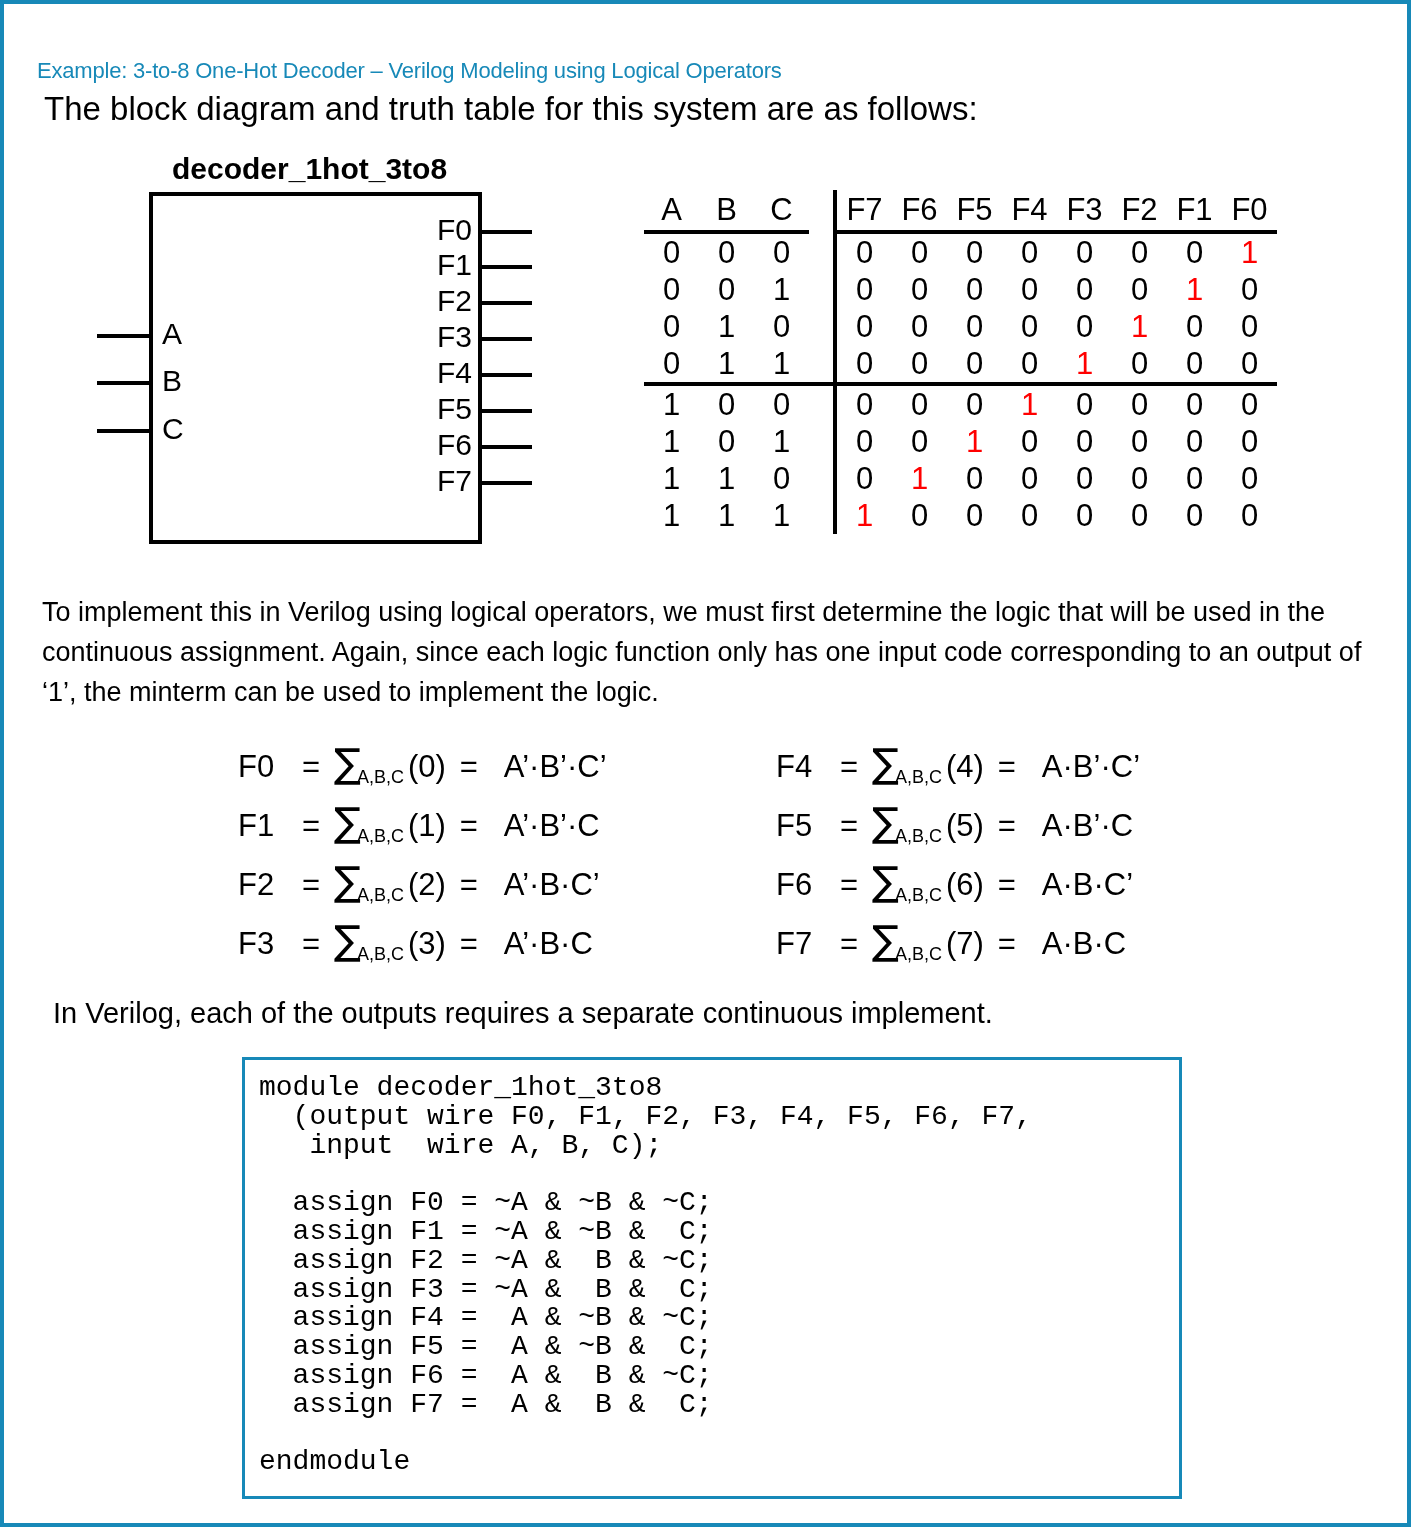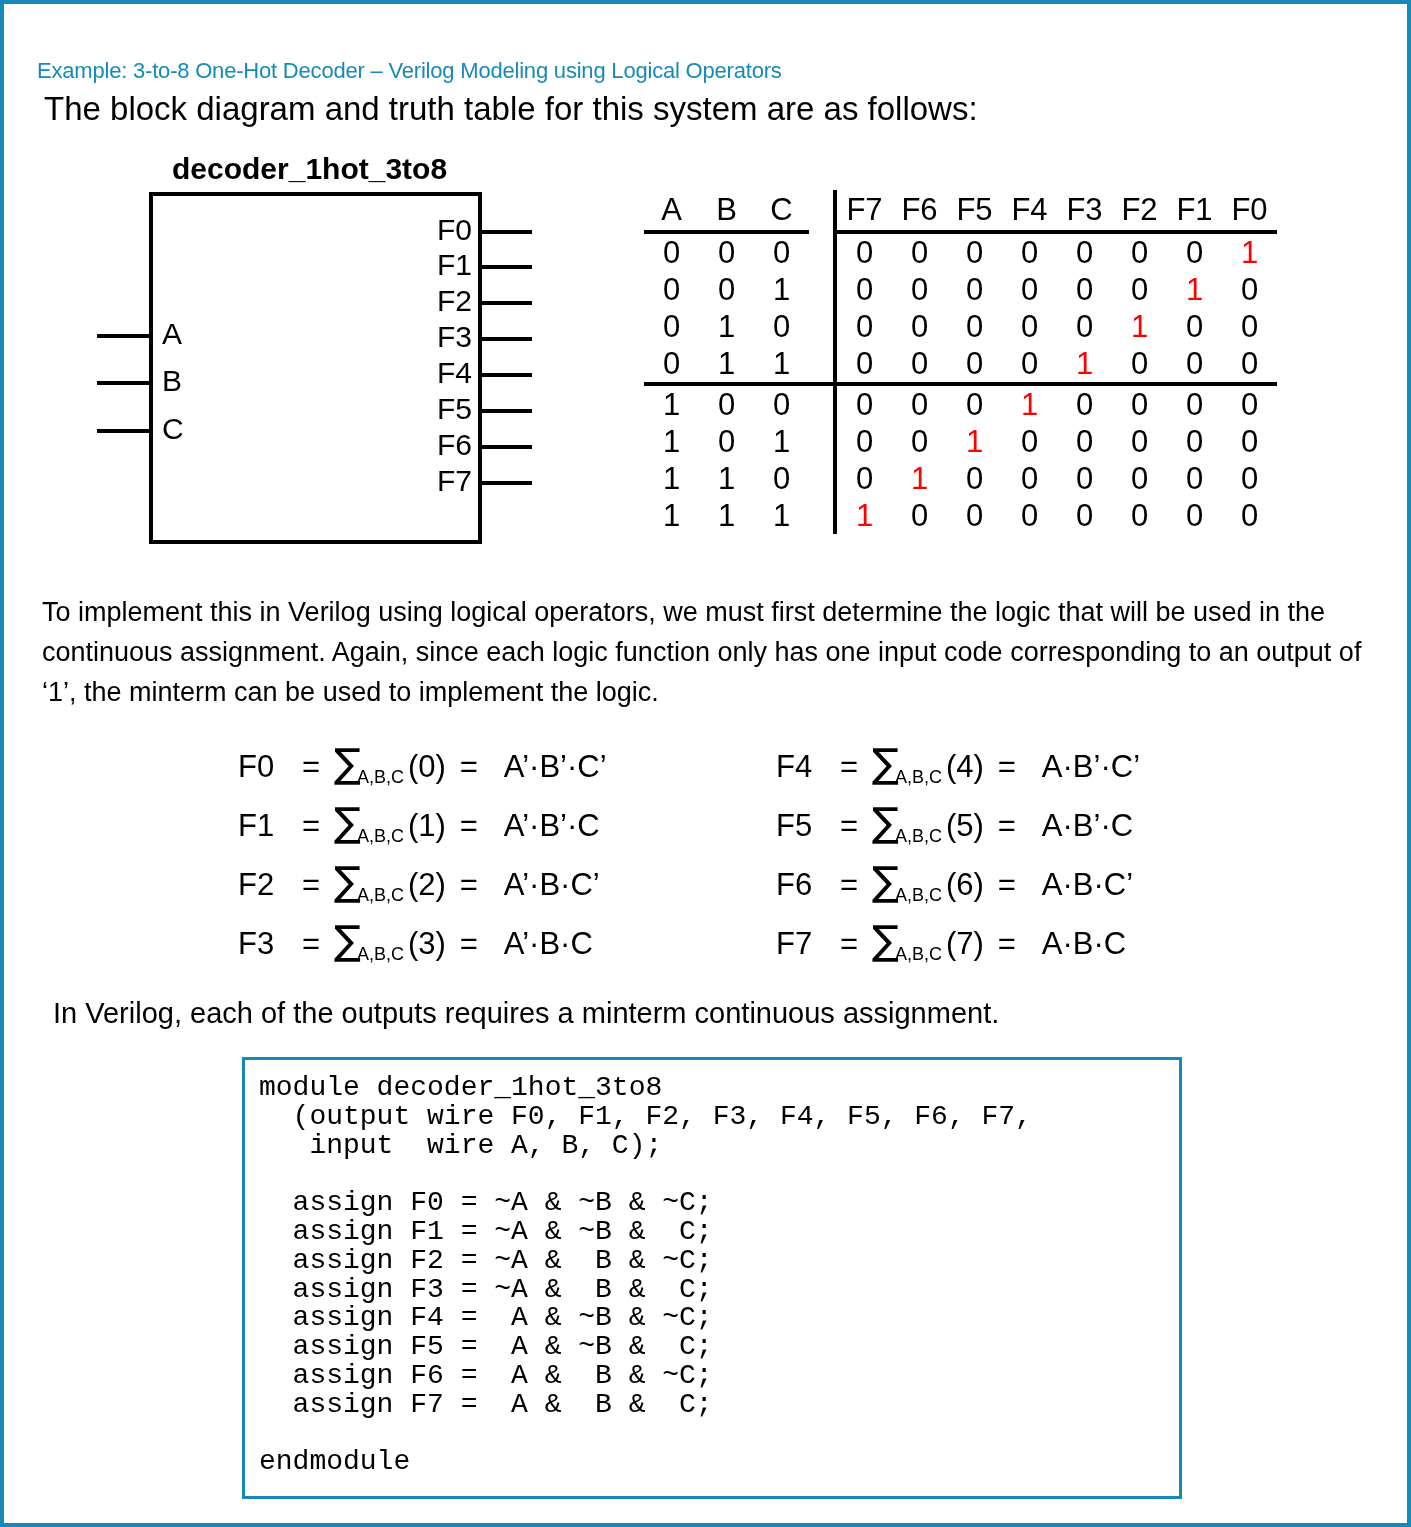--- a/index.html
+++ b/index.html
@@ -436,21 +436,21 @@
         <div class="eqrow">
           <span class="eq-f">F7</span>
           <span class="eq-eq">=</span>
           <span class="eq-sum"><span class="eq-sigma">∑</span><span class="eq-sub">A,B,C</span><span class="eq-idx">(7)</span></span>
           <span class="eq-eq">=</span>
           <span class="eq-expr">A·B·C</span>
         </div>
       </div>
   </div>
 
-  <div id="para2">In Verilog, each of the outputs requires a minterm continuous assignment.</div>
+  <div id="para2">In Verilog, each of the outputs requires a separate continuous implement.</div>
 
   <div id="codebox">
     <pre>module decoder_1hot_3to8
   (output wire F0, F1, F2, F3, F4, F5, F6, F7,
    input  wire A, B, C);
 
   assign F0 = ~A &amp; ~B &amp; ~C;
   assign F1 = ~A &amp; ~B &amp;  C;
   assign F2 = ~A &amp;  B &amp; ~C;
   assign F3 = ~A &amp;  B &amp;  C;

